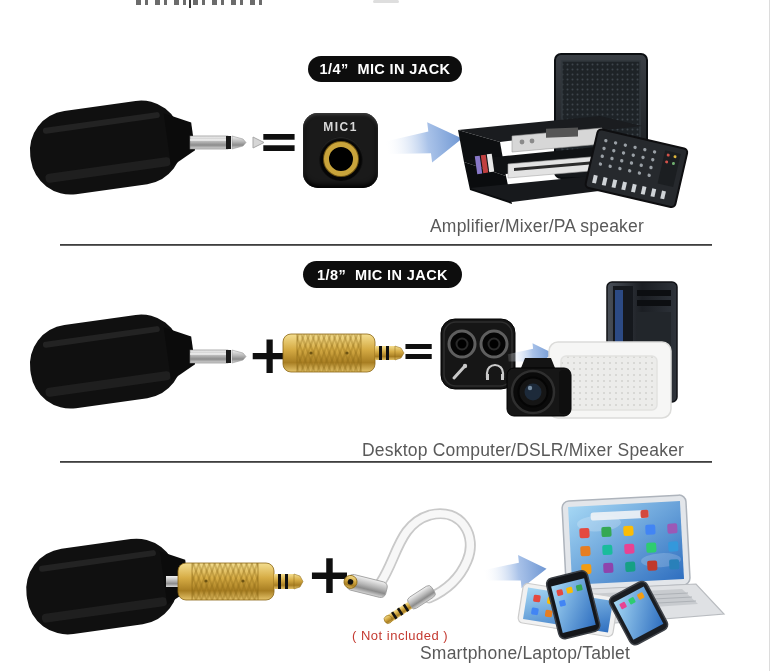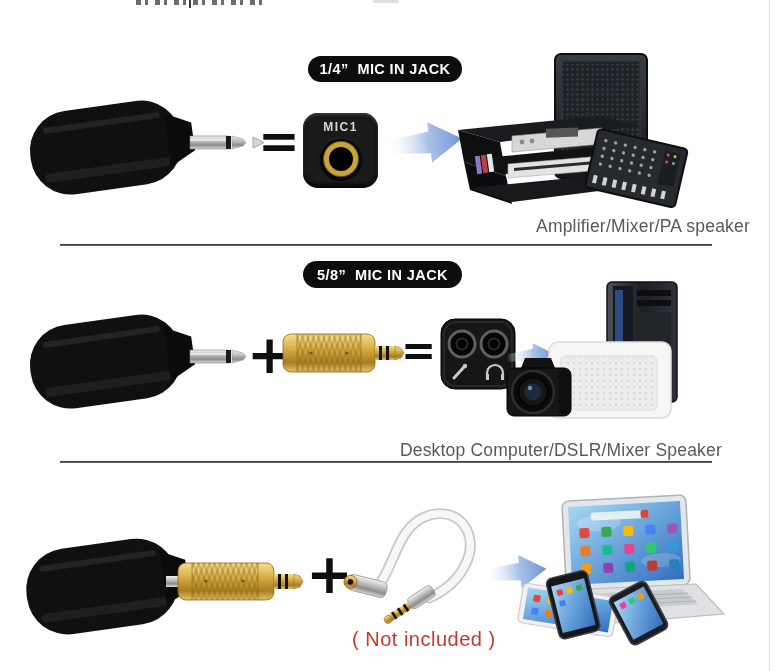--- a/index.html
+++ b/index.html
@@ -5,21 +5,21 @@
   html,body{margin:0;padding:0;background:#fff;}
   #canvas{position:relative;width:781px;height:671px;background:#ffffff;overflow:hidden;
           font-family:"Liberation Sans",sans-serif;}
   
   .pill{position:absolute;background:#0d0d0d;color:#fff;border-radius:14px;
         font-weight:bold;font-size:14.5px;letter-spacing:.4px;text-align:center;
         white-space:pre;display:flex;align-items:center;justify-content:center;
         font-family:"Liberation Sans",sans-serif;}
   
   .caption{position:absolute;color:#595959;font-size:17.5px;letter-spacing:.2px;
-           text-align:right;font-family:"Liberation Sans",sans-serif;}
+           text-align:left;font-family:"Liberation Sans",sans-serif;}
   
   .op{position:absolute;color:#0f0f0f;font-weight:bold;line-height:1;
       font-family:"DejaVu Sans",sans-serif;}
   
   .divider{position:absolute;left:60px;width:652px;height:2px;
            background:linear-gradient(#2c2c2c,#777);}
   
   .topfrag{position:absolute;left:136px;top:0;width:128px;height:5px;opacity:.75;
     background:repeating-linear-gradient(90deg,#3a3a3a 0 5px,transparent 5px 9px,
       #3a3a3a 9px 12px,transparent 12px 19px);}
@@ -31,21 +31,21 @@
            border-radius:15px;box-shadow:inset 0 2px 3px #3a3a3a, inset 0 -3px 5px #000;}
   .mic1-label{position:absolute;top:7px;left:0;width:100%;text-align:center;color:#d8d8d8;
               font-size:12px;font-weight:bold;letter-spacing:1.5px;}
   .jack-outer{position:absolute;left:16px;top:24px;width:44px;height:44px;border-radius:50%;
               background:#060606;box-shadow:inset 0 1px 2px #333;}
   .jack-gold{position:absolute;left:5px;top:5px;width:24px;height:24px;border-radius:50%;
              border:5px solid #c9a43b;background:#000;
              box-shadow:inset 0 0 3px #000, 0 0 0 1px #6e5413;}
   .jack-hole{position:absolute;left:8px;top:8px;width:8px;height:8px;border-radius:50%;background:#000;}
   
-  .note-red{position:absolute;color:#c43a31;font-size:20px;letter-spacing:.5px;}
+  .note-red{position:absolute;color:#c43a31;font-size:13px;letter-spacing:.5px;}
   svg{position:absolute;overflow:visible;}
 </style>
 </head>
 <body>
 
 <div id="canvas">
 
   <svg width="0" height="0">
     <defs>
       <linearGradient id="silver" x1="0" y1="0" x2="0" y2="1">
@@ -193,21 +193,21 @@
         <rect x="206" y="132" width="4" height="8"></rect>
           <rect x="216" y="132" width="4" height="8"></rect>
       </g>
     </g>
   </svg>
 
   <div class="caption" style="left:430px;top:216px;width:320px;">Amplifier/Mixer/PA speaker</div>
 
   <div class="divider" style="top:244px;"></div>
 
-  <div class="pill" style="left:303px;top:261px;width:159px;height:27px;">5/8”  MIC IN JACK</div>
+  <div class="pill" style="left:303px;top:261px;width:159px;height:27px;">1/8”  MIC IN JACK</div>
 
   <svg style="left:42px;top:302px;" width="215" height="118" viewBox="0 0 215 118">
     <g transform="rotate(-8 75 60)">
       <rect x="-12" y="16" width="152" height="84" rx="40" fill="#101010"></rect>
       <rect x="0" y="76" width="126" height="9" rx="4" fill="#1f1f1f"></rect>
       <rect x="4" y="30" width="118" height="6" rx="3" fill="#232323"></rect>
       <polygon points="126,32 152,45 152,73 126,86" fill="#0b0b0b"></polygon>
     </g>
     <rect x="148" y="48" width="38" height="13" fill="url(#silver)" stroke="#7c7c7c" stroke-width="0.6"></rect>
     <rect x="148" y="51" width="38" height="2" fill="#ffffff" opacity="0.55"></rect>
@@ -381,14 +381,15 @@
     </g>
     <g transform="rotate(-28 118 118)">
       <rect x="96" y="94" width="42" height="54" rx="6" fill="#1a1d22" stroke="#40444a" stroke-width="1.5"></rect>
       <rect x="100" y="100" width="34" height="42" fill="url(#screenBlue)"></rect>
       <rect x="104" y="104" width="6" height="6" rx="1.2" fill="#e84393"></rect>
         <rect x="114" y="104" width="6" height="6" rx="1.2" fill="#2ecc71"></rect>
       <rect x="124" y="104" width="6" height="6" rx="1.2" fill="#f39c12"></rect>
     </g>
   </svg>
 
+  <div class="caption" style="left:420px;top:643px;width:300px;">Smartphone/Laptop/Tablet</div>
 
 </div>
 
 </body></html>

